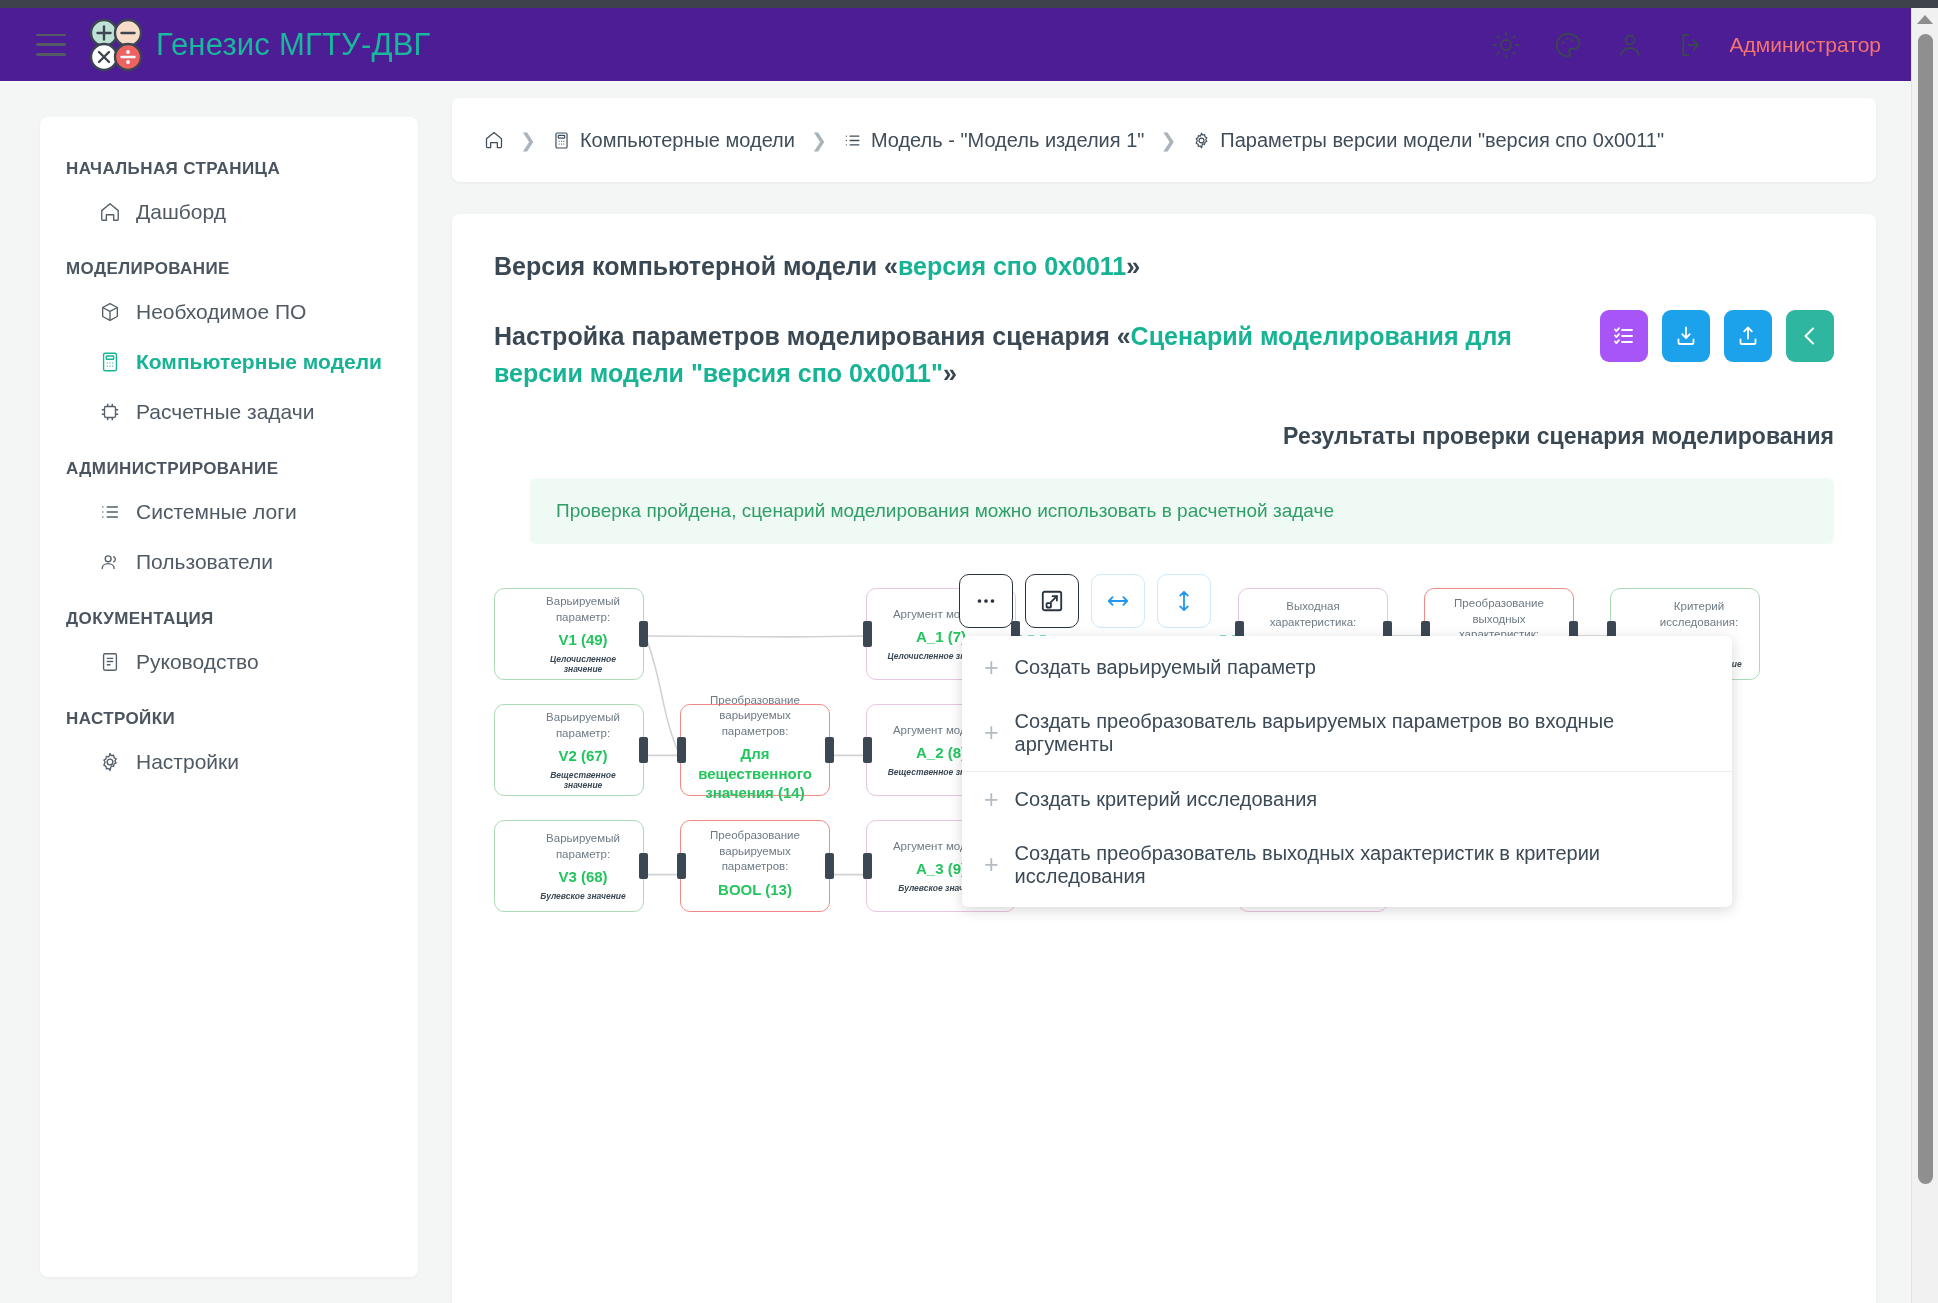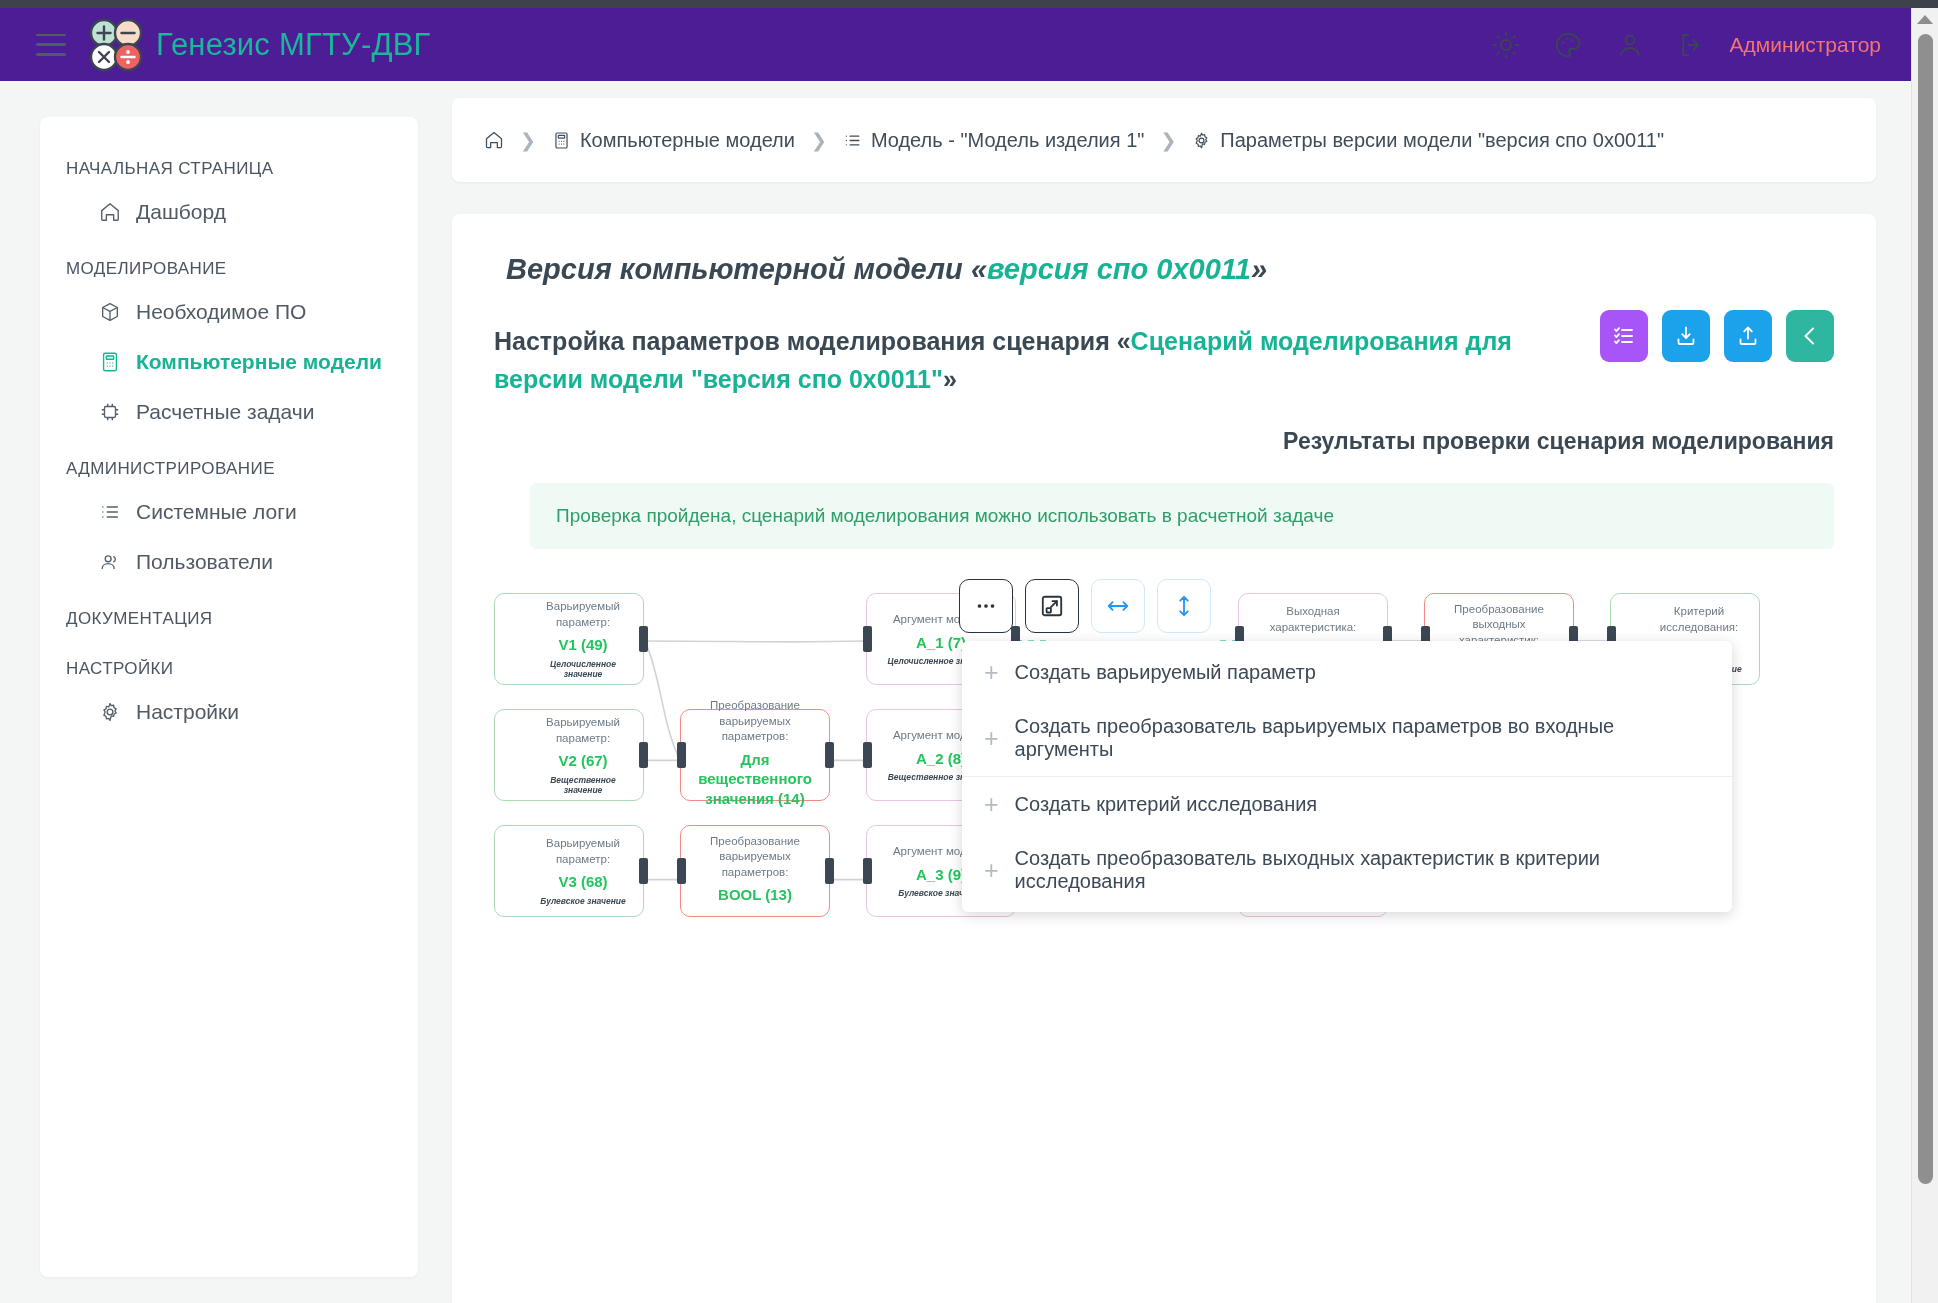--- a/index.html
+++ b/index.html
@@ -74,21 +74,21 @@
 
   
   .sidebar {
     position: absolute; top: 117px; left: 40px;
     width: 378px; height: 1160px;
     background: #ffffff; border-radius: 8px;
     padding: 20px 0 20px 0;
     box-shadow: 0 1px 3px rgba(0,0,0,.05);
   }
   .sb-section {
-    font-size: 17px; font-weight: 400; color: #4a5560;
+    font-size: 17px; font-weight: 700; color: #4a5560;
     letter-spacing: .4px; padding: 22px 0 8px 26px; text-transform: uppercase;
   }
   .sb-item {
     display: flex; align-items: center; gap: 14px;
     padding: 13px 0 13px 58px; font-size: 21px; color: #505a64;
     cursor: pointer;
   }
   .sb-item.active { color: #16b394; font-weight: 700; }
   .sb-item .ic { width: 24px; height: 24px; display:flex; align-items:center; justify-content:center; flex:none; }
 
@@ -103,21 +103,21 @@
     height: 84px; display: flex; align-items: center; padding-left: 32px;
     margin-bottom: 32px;
   }
   .bc { display: flex; align-items: center; font-size: 20px; color: #3f4d5a; }
   .bc-item { display: flex; align-items: center; gap: 9px; cursor: pointer; white-space: nowrap; }
   .bc-sep { color: #aab4bd; margin: 0 16px; font-size: 19px; }
 
   .main-card { padding: 36px 42px 36px 42px; min-height: 1000px; position: relative; }
 
   .h-line1 {
-    font-size: 29px; font-weight: 700; color: #3a4854; margin: 0 0 34px 12px; line-height: 1.35; font-style: italic;
+    font-size: 25px; font-weight: 700; color: #3a4854; margin: 0 0 34px 0; line-height: 1.35;
   }
   .h-line2 {
     font-size: 25px; font-weight: 700; color: #3a4854; margin: 0 0 30px 0;
     line-height: 1.5; max-width: 1080px;
   }
   .accent { color: #16b394; }
   .h-line3 { font-size: 23px; font-weight: 700; color: #3a4854; margin: 0 0 28px 0; text-align: right; }
 
   .alert-ok {
     background: #eefaf3; border-radius: 6px; padding: 22px 26px;
@@ -309,20 +309,29 @@
         <svg width="22" height="22" viewBox="0 0 24 24" fill="none" stroke="#566069" stroke-width="1.5" stroke-linecap="round">
             <circle cx="10" cy="8.5" r="3.2"></circle>
             <path d="M3.5 19c0-3 2.9-5.2 6.5-5.2s6.5 2.2 6.5 5.2"></path>
             <path d="M16 6.2a3.1 3.1 0 010 5.6"></path>
           </svg>
       </span>
       <span>Пользователи</span>
     </div>
 
     <div class="sb-section">ДОКУМЕНТАЦИЯ</div>
+    <div class="sb-item">
+      <span class="ic">
+        <svg width="22" height="22" viewBox="0 0 24 24" fill="none" stroke="#566069" stroke-width="1.5" stroke-linejoin="round">
+            <rect x="5" y="3" width="14" height="18" rx="1.6"></rect>
+            <path d="M8.5 8h7M8.5 11.5h7M8.5 15h4"></path>
+          </svg>
+      </span>
+      <span>Руководство</span>
+    </div>
 
     <div class="sb-section">НАСТРОЙКИ</div>
     <div class="sb-item">
       <span class="ic">
         <svg width="22" height="22" viewBox="0 0 24 24" fill="none" stroke="#566069" stroke-width="1.5" stroke-linejoin="round">
             <circle cx="12" cy="12" r="3.1"></circle>
             <path d="M12 2.8l1.3 2.3 2.6-.5.5 2.6 2.3 1.3-1.4 2.2 1.4 2.2-2.3 1.3-.5 2.6-2.6-.5L12 21.2l-1.3-2.3-2.6.5-.5-2.6-2.3-1.3L6.7 12 5.3 9.8l2.3-1.3.5-2.6 2.6.5z"></path>
           </svg>
       </span>
       <span>Настройки</span>

